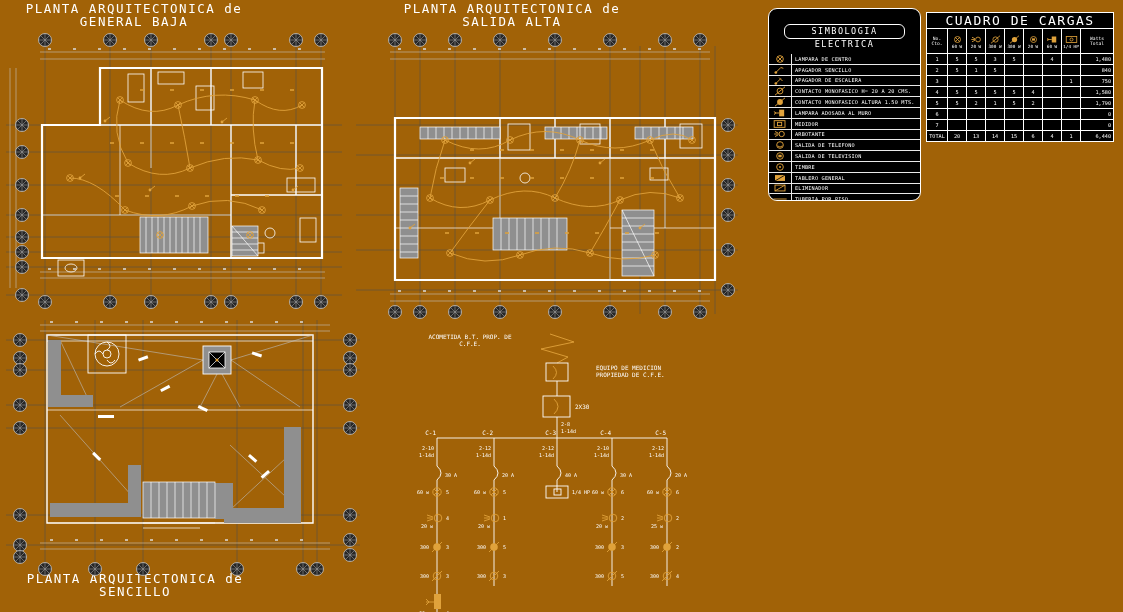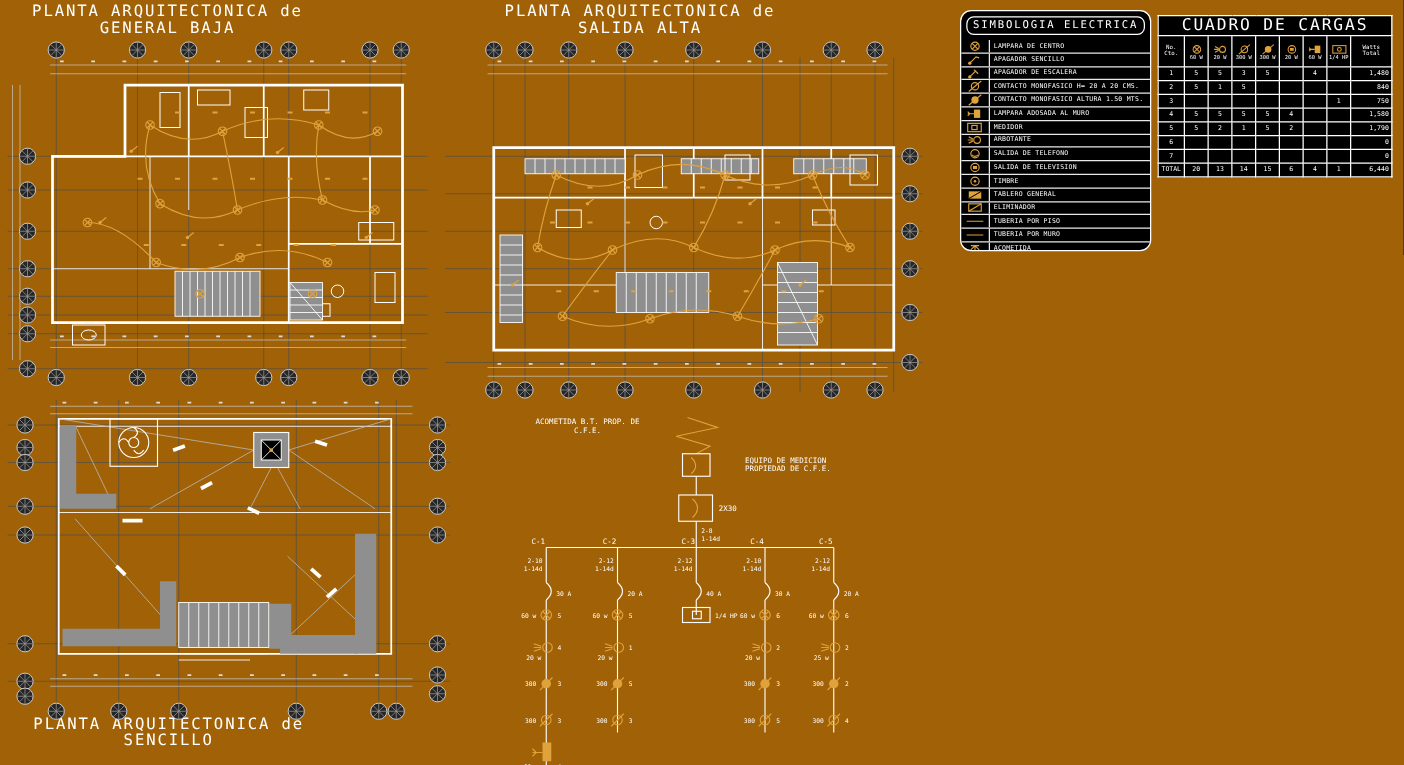--- a/index.html
+++ b/index.html
@@ -4,21 +4,21 @@
 <style>
   html,body{margin:0;padding:0;background:#000;}
   #canvas{position:relative;width:1123px;height:612px;background:#a16207;overflow:hidden;
           font-family:"DejaVu Sans Mono",monospace;color:#fff;}
   .abs{position:absolute;}
   
   .cad-title{color:#fff;text-align:center;line-height:13px;font-size:12.5px;letter-spacing:1.5px;white-space:nowrap;}
   
   .legend{left:768px;top:8px;width:153px;height:193px;border:1.5px solid #fff;border-radius:9px;
           background:#000;box-sizing:border-box;overflow:hidden;}
-  .legend-title{height:13px;border:1px solid #fff;border-radius:6px;margin:4px;text-align:center;
+  .legend-title{height:13px;border:1px solid #fff;border-radius:6px;margin:15px;text-align:center;
           font-size:8.5px;letter-spacing:1.5px;line-height:13px;color:#fff;}
   .lrow{display:flex;align-items:center;height:10.8px;border-bottom:1px solid #e9e9e9;box-sizing:border-box;}
   .lrow:last-child{border-bottom:none;}
   .lic{width:23px;height:100%;border-right:1px solid #e9e9e9;box-sizing:border-box;
        display:flex;align-items:center;justify-content:center;flex:none;}
   .licon{width:18px;height:10px;display:block;}
   .llab{font-size:5.2px;letter-spacing:0.2px;color:#fff;padding-left:3px;white-space:nowrap;}
   .os{stroke:#E0A23B;fill:none;stroke-width:1.1;}
   .of{fill:#E0A23B;stroke:none;}
   

